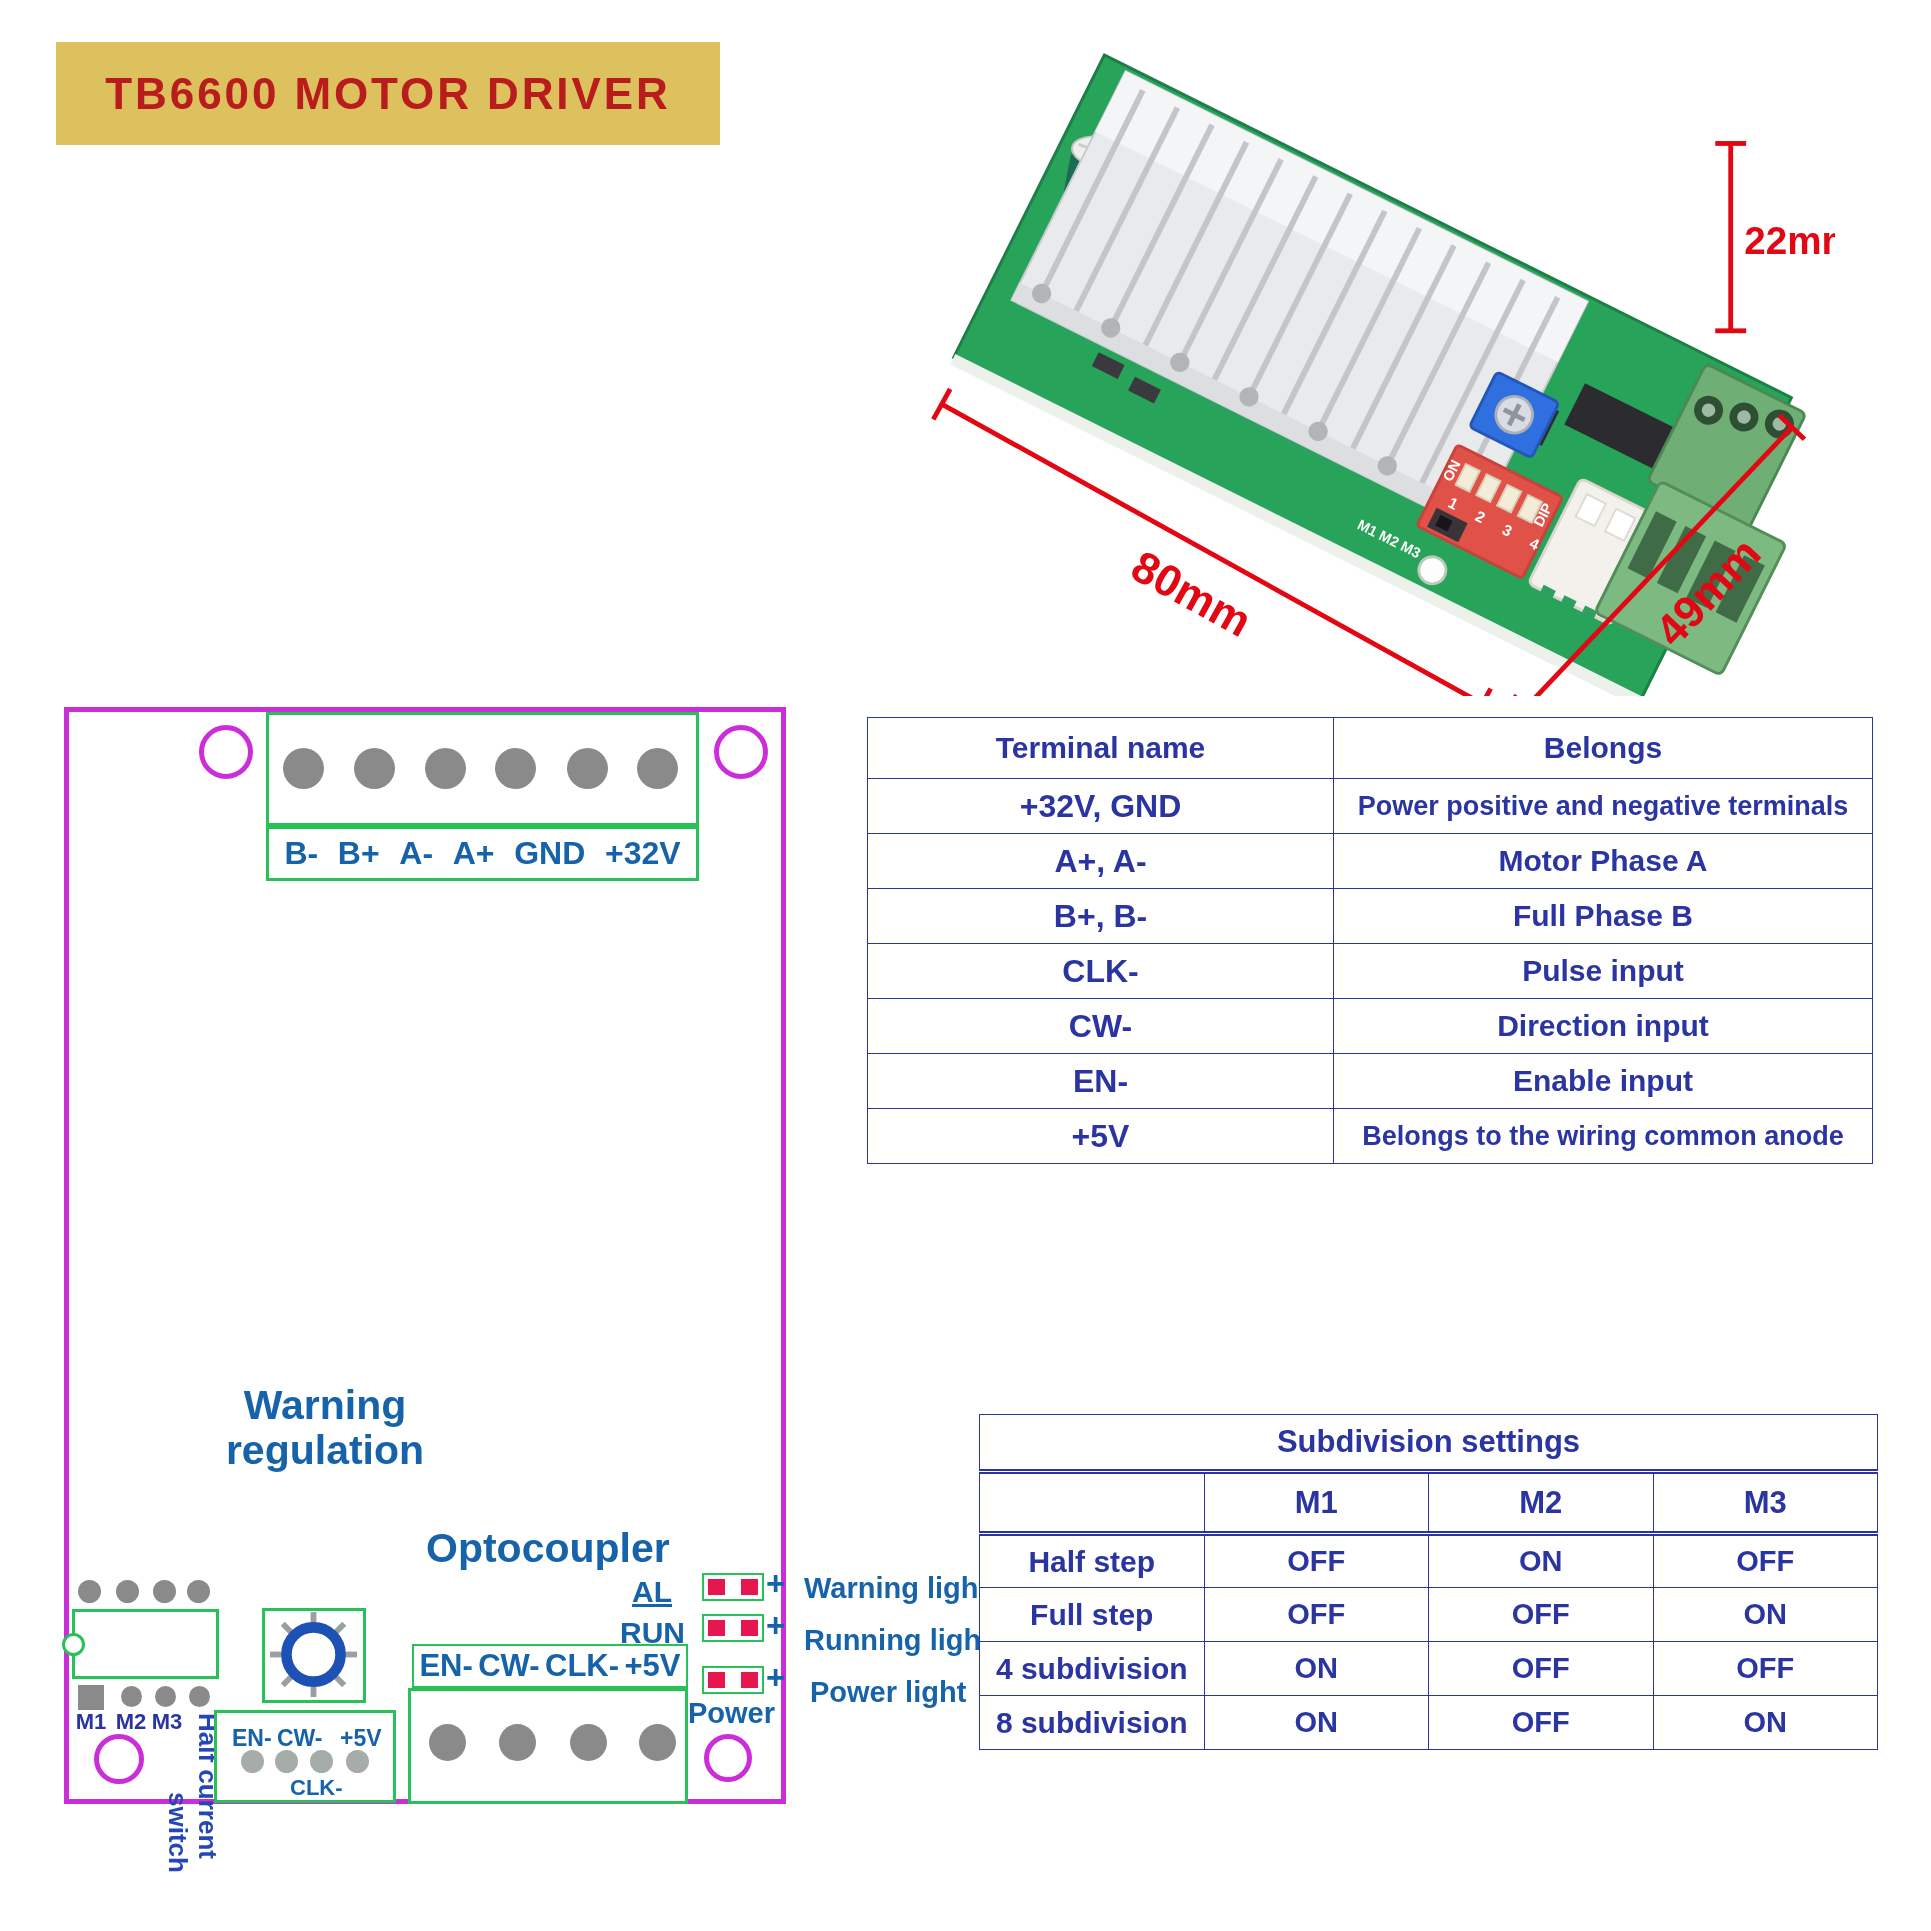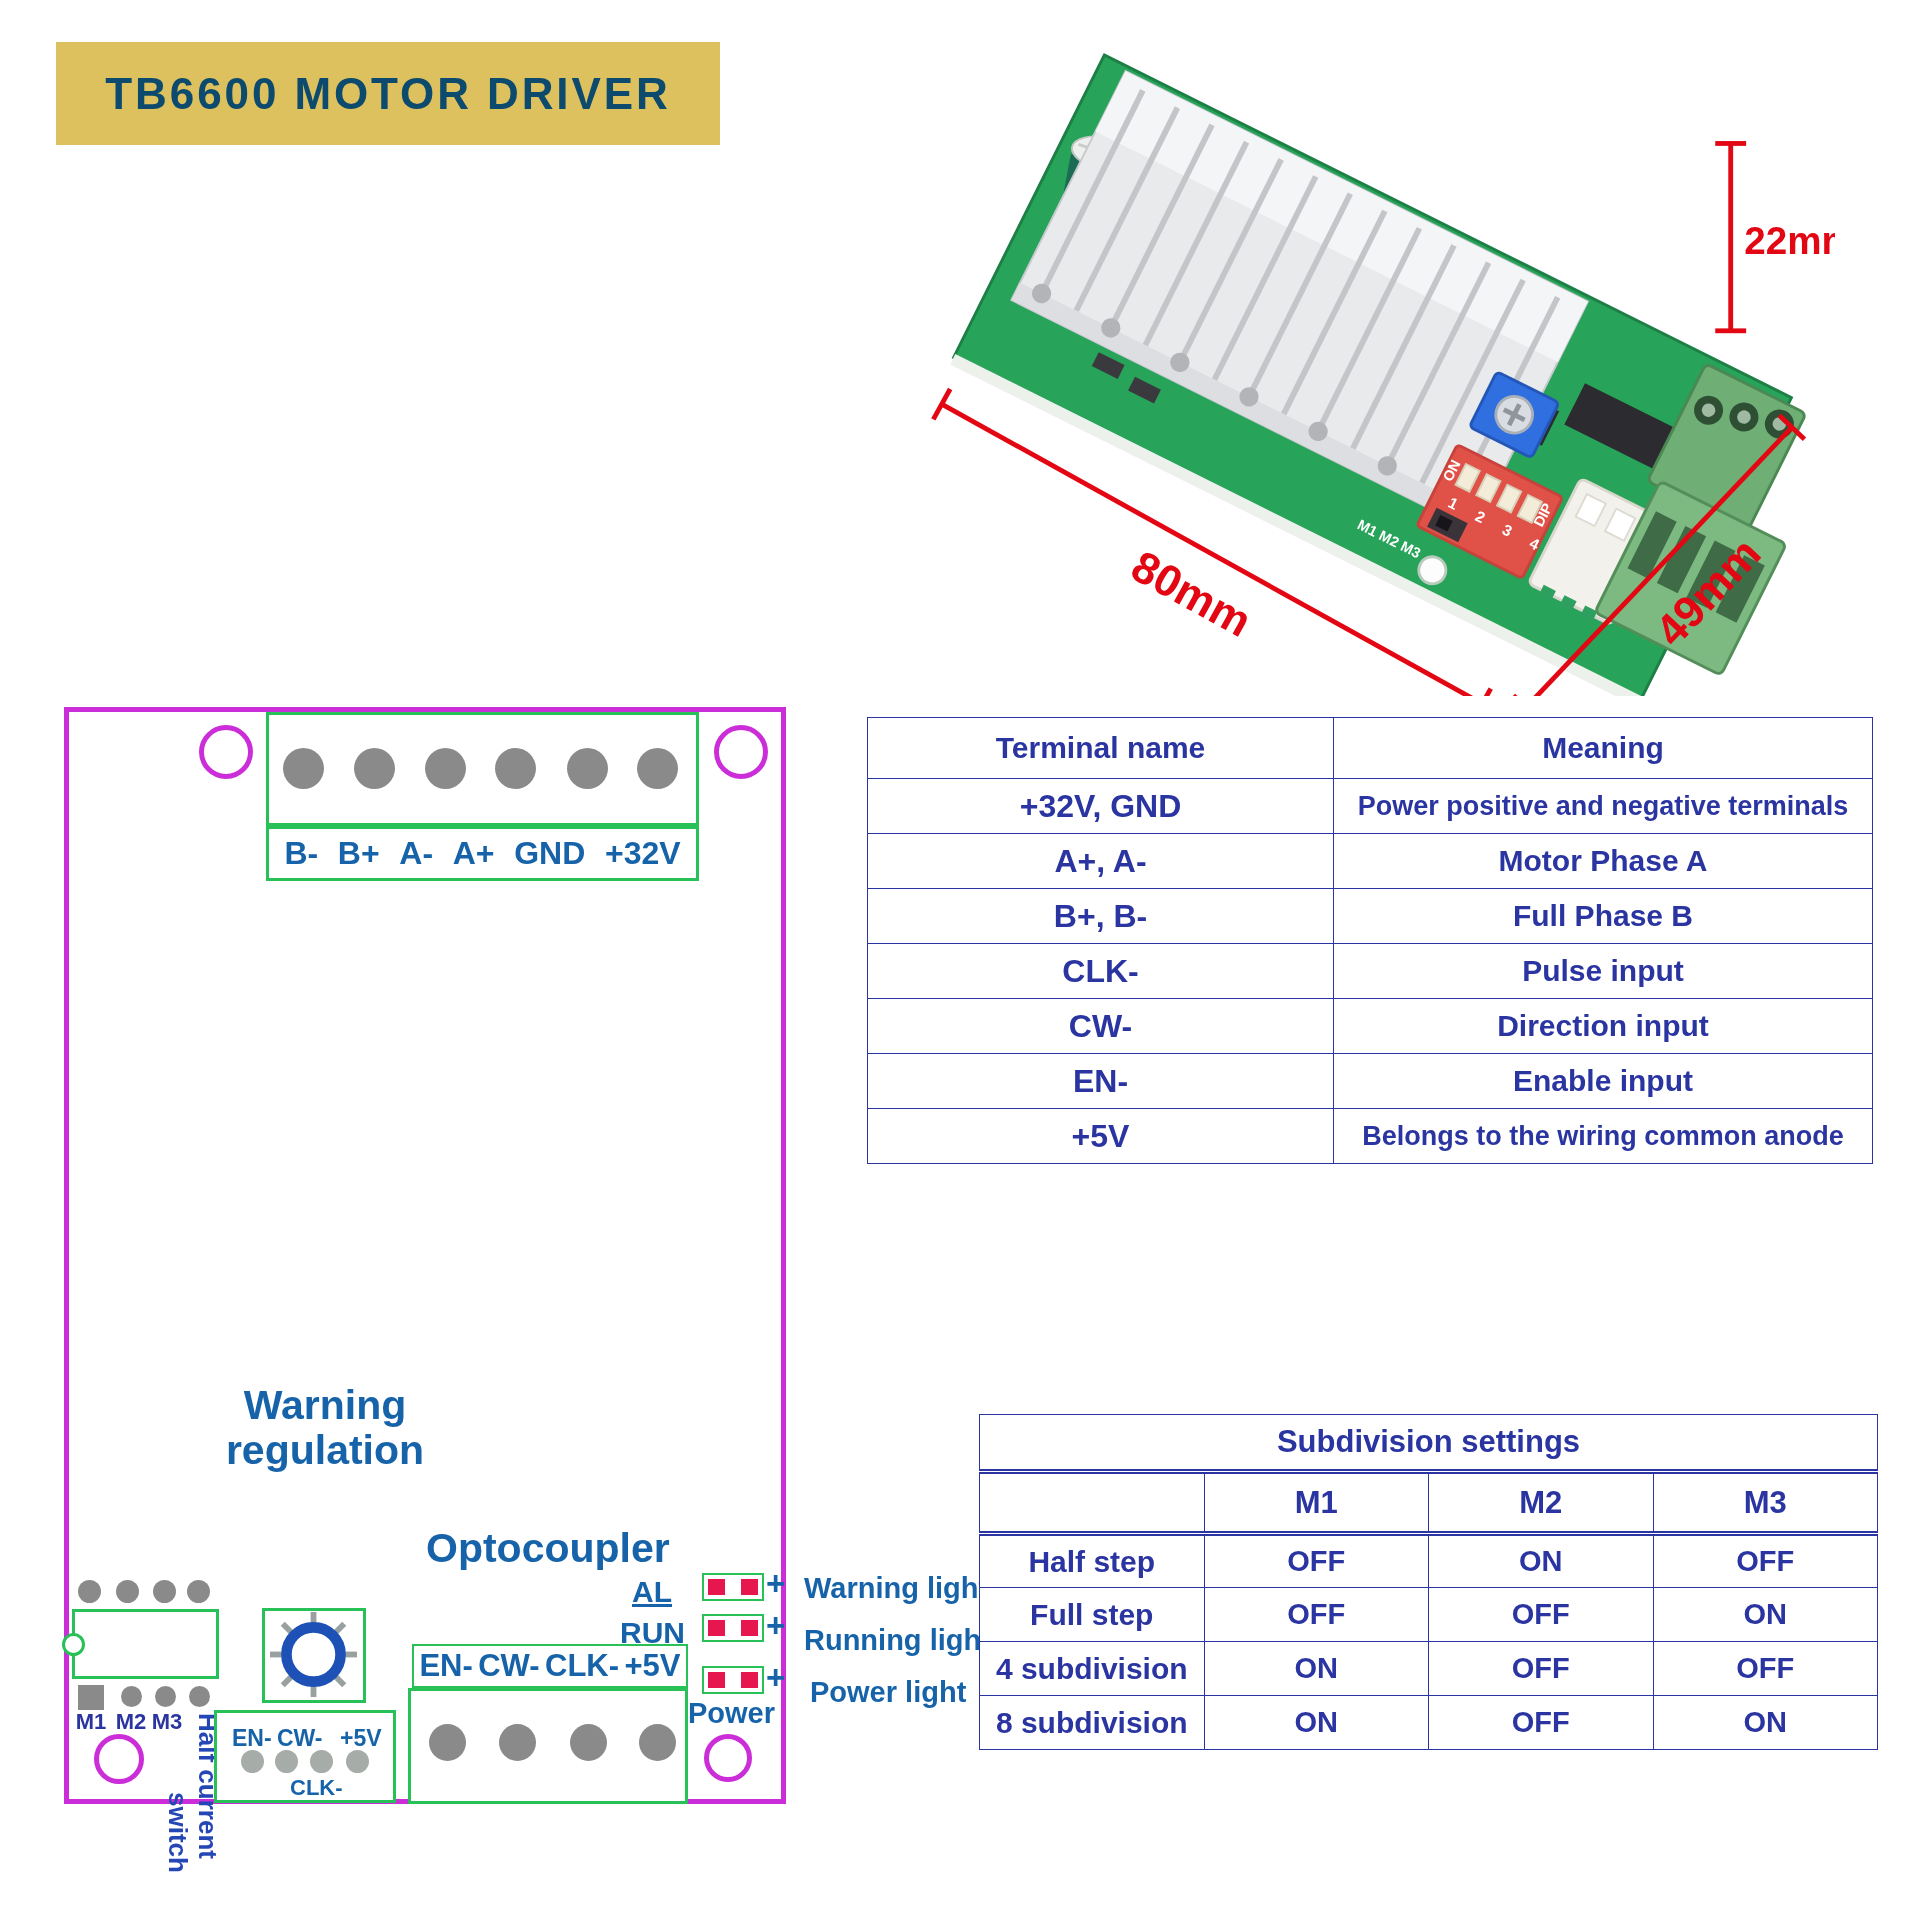--- a/index.html
+++ b/index.html
@@ -3,21 +3,21 @@
 <meta charset="utf-8">
 <style>
   html,body{margin:0;padding:0;background:#ffffff;}
   .canvas{position:relative;width:1931px;height:1931px;background:#ffffff;overflow:hidden;
           font-family:"Liberation Sans", sans-serif;}
   .abs{position:absolute;}
 
   
   .banner{position:absolute;left:56px;top:42px;width:664px;height:103px;background:#ddc15e;
           display:flex;align-items:center;justify-content:center;}
-  .banner span{font-size:44px;font-weight:700;letter-spacing:2.9px;color:#0c4a6e;}
+  .banner span{font-size:44px;font-weight:700;letter-spacing:2.9px;color:#b91c1c;}
 
   
   .board{position:absolute;left:64px;top:707px;width:722px;height:1097px;
          border:5.8px solid #cb2dd8;box-sizing:border-box;background:#fff;}
   .mcirc{position:absolute;border-radius:50%;border:5.8px solid #cb2dd8;background:#fff;box-sizing:border-box;}
   .gbox{position:absolute;border:3.9px solid #28c157;background:#fff;box-sizing:border-box;}
   .dot{position:absolute;border-radius:50%;background:#8a8a8a;}
   .dot.light{background:#a6aca8;}
   .slabel{color:#1763aa;font-weight:700;}
   .bigtext{position:absolute;color:#1763aa;font-weight:700;font-size:41px;line-height:45px;text-align:center;}
@@ -295,21 +295,21 @@
     <div class="sq"></div>
   </div>
   <span class="plus" style="left:766px;top:1659px;">+</span>
   <span class="ledlabel" style="left:688px;top:1697px;font-size:29px;">Power</span>
   <span class="lightlabel" style="left:810px;top:1676px;">Power light</span>
 
   <table class="tt">
     <tbody>
         <tr class="hrow">
       <td class="c1">Terminal name</td>
-      <td class="c2" style="font-size:30px;">Meaning</td>
+      <td class="c2" style="font-size:30px;">Belongs</td>
     </tr>
     <tr>
       <td class="c1">+32V, GND</td>
       <td class="c2">Power positive and negative terminals</td>
     </tr>
     <tr>
       <td class="c1">A+, A-</td>
       <td class="c2" style="font-size:30px;">Motor Phase A</td>
     </tr>
     <tr>

